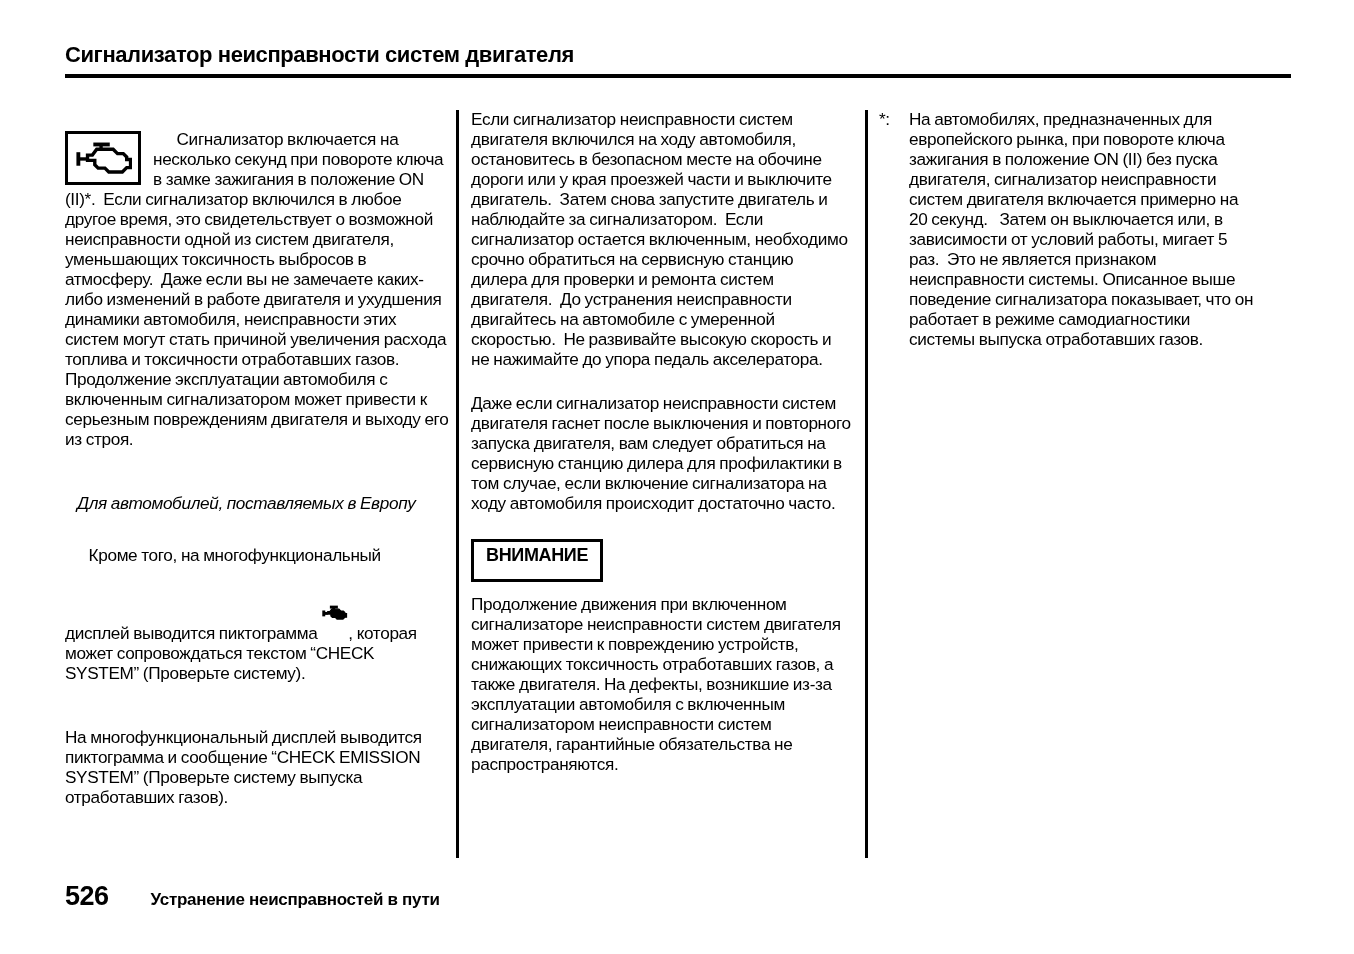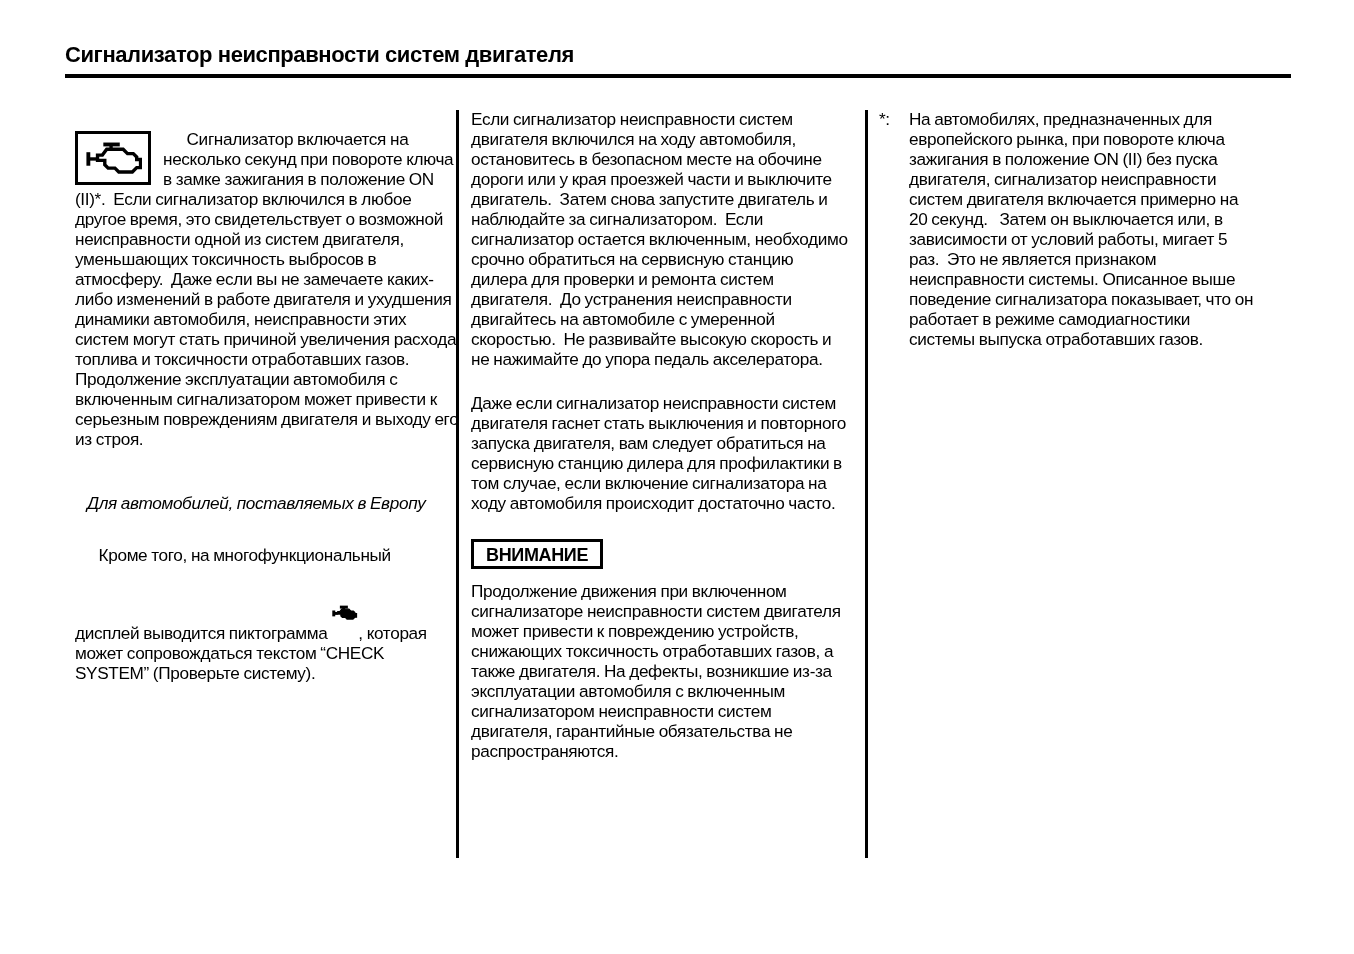--- a/index.html
+++ b/index.html
@@ -34,21 +34,21 @@
     background: #000000;
   }
   .col {
     position: absolute;
     top: 109px;
     font-size: 17.2px;
     line-height: 20px;
     letter-spacing: -0.35px;
     word-spacing: -0.5px;
   }
-  .col1 { left: 75px;  width: 384px; }
+  .col1 { left: 65px;  width: 384px; }
   .col2 { left: 471px; width: 382px; }
   .col3 { left: 879px; width: 376px; }
   .vsep {
     position: absolute;
     top: 110px;
     width: 3px;
     height: 748px;
     background: #000000;
   }
   .vsep1 { left: 456px; }
@@ -74,21 +74,21 @@
   .engine-box svg { display: block; }
   .inline-engine {
     display: inline-block;
     vertical-align: -2px;
     width: 27px;
     height: 16px;
   }
   .warning-box {
     display: inline-block;
     border: 3px solid #000000;
-    padding: 3px 12px 1px 12px;
+    padding: 3px 12px 14px 12px;
     font-weight: bold;
     font-size: 18px;
     margin: 2px 0 12px 0;
   }
   .footnote {
     display: flex;
   }
   .footnote-marker {
     width: 30px;
     flex: 0 0 30px;
@@ -142,36 +142,41 @@
           <g fill="none" stroke="#000000" stroke-width="14">
             <line x1="9" y1="26" x2="9" y2="54" stroke-width="14"></line>
             <line x1="9" y1="40" x2="28" y2="40"></line>
             <line x1="56" y1="22" x2="56" y2="8"></line>
             <line x1="38" y1="10" x2="76" y2="10" stroke-width="14"></line>
           </g>
           <path d="M28 32 h10 l9 -12 h34 l9 9 h12 l7 7 v5 h8 v17 h-8 l-9 9 h-28 l-8 -8 h-14 l-7 -7 v-9 h-15 z" fill="#000000" stroke="#000000" stroke-width="6"></path>
         </svg>
       </span><span>, которая может сопровождаться текстом “CHECK SYSTEM” (Проверьте систему).</span>
     </div>
+    <div class="para">На многофункциональный дисплей выводится пиктограмма и сообщение “CHECK EMISSION SYSTEM” (Проверьте систему выпуска отработавших газов).</div>
   </div>
 
   <div class="vsep vsep1"></div>
 
   <div class="col col2">
     <div class="para">Если сигнализатор неисправности систем двигателя включился на ходу автомобиля, остановитесь в безопасном месте на обочине дороги или у края проезжей части и выключите двигатель.  Затем снова запустите двигатель и наблюдайте за сигнализатором.  Если сигнализатор остается включенным, необходимо срочно обратиться на сервисную станцию дилера для проверки и ремонта систем двигателя.  До устранения неисправности двигайтесь на автомобиле с умеренной скоростью.  Не развивайте высокую скорость и не нажимайте до упора педаль акселератора.</div>
-    <div class="para">Даже если сигнализатор неисправности систем двигателя гаснет стать выключения и повторного запуска двигателя, вам следует обратиться на сервисную станцию дилера для профилактики в том случае, если включение сигнализатора на ходу автомобиля происходит достаточно часто.</div>
+    <div class="para">Даже если сигнализатор неисправности систем двигателя гаснет после выключения и повторного запуска двигателя, вам следует обратиться на сервисную станцию дилера для профилактики в том случае, если включение сигнализатора на ходу автомобиля происходит достаточно часто.</div>
     <div class="warning-box">
       <span>ВНИМАНИЕ</span>
     </div>
     <div class="para">Продолжение движения при включенном сигнализаторе неисправности систем двигателя может привести к повреждению устройств, снижающих токсичность отработавших газов, а также двигателя. На дефекты, возникшие из-за эксплуатации автомобиля с включенным сигнализатором неисправности систем двигателя, гарантийные обязательства не распространяются.</div>
   </div>
 
   <div class="vsep vsep2"></div>
 
   <div class="col col3">
     <div class="footnote">
       <span class="footnote-marker">*:</span>
       <span class="footnote-body">На автомобилях, предназначенных для европейского рынка, при повороте ключа зажигания в положение ON (II) без пуска двигателя, сигнализатор неисправности систем двигателя включается примерно на 20 секунд.   Затем он выключается или, в зависимости от условий работы, мигает 5 раз.  Это не является признаком неисправности системы. Описанное выше поведение сигнализатора показывает, что он работает в режиме самодиагностики системы выпуска отработавших газов.</span>
     </div>
   </div>
 
+  <div class="footer">
+    <span class="page-number">526</span>
+    <span class="footer-section">Устранение неисправностей в пути</span>
+  </div>
 
 </div>
 
 </body></html>

